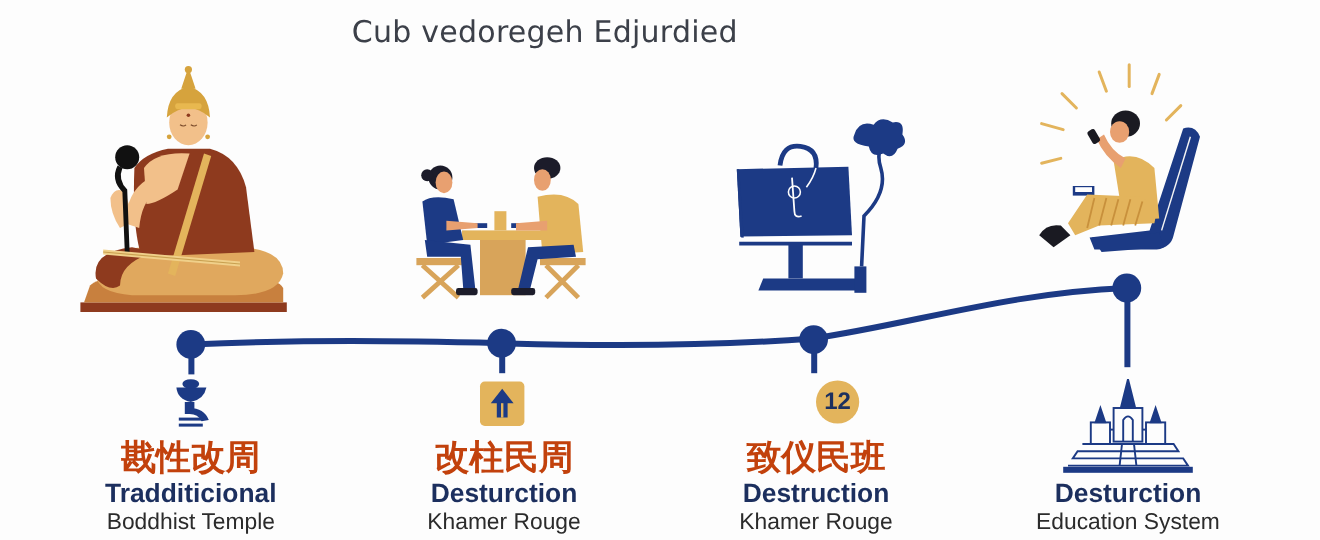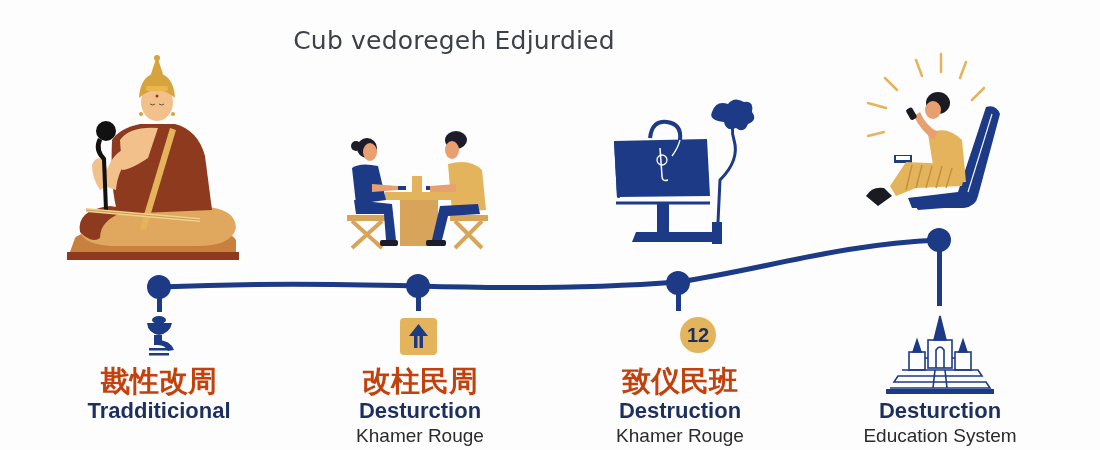--- a/index.html
+++ b/index.html
@@ -3,21 +3,21 @@
   <meta charset="utf-8">
   <style>
     html, body { margin: 0; padding: 0; }
     body {
       width: 1100px; height: 450px; overflow: hidden;
       background: #fdfdfd;
       font-family: "DejaVu Sans", sans-serif;
       position: relative;
     }
     .title {
-      position: absolute; left: 0; width: 908px; top: 26px;
+      position: absolute; left: 0; width: 908px; top: 12px;
       text-align: center; font-size: 25px; color: #3c4049;
       font-family: "DejaVu Sans", sans-serif; letter-spacing: 0.2px;
     }
     svg.canvas { position: absolute; left: 0; top: 0; }
     .label {
       position: absolute; text-align: center; width: 240px;
     }
     .label .cjk {
       font-size: 29px; font-weight: bold; color: #c2410c; line-height: 34px;
       font-family: "DejaVu Sans", sans-serif;
@@ -216,20 +216,21 @@
     </g>
     <path d="M866,196 Q872,186 884,188 L892,196 L878,206 Z" fill="#1a1a22"></path>
   </g>
 </svg>
 
 <div class="badge-num" style="left:660px; top:317px;margin-left:20px;">12</div>
 
 <div class="label" style="left:39px; top:364px;">
   <div class="cjk">戡性改周</div>
   <div class="bold">Tradditicional</div>
+  <div class="sub">Boddhist Temple</div>
 </div>
 
 <div class="label" style="left:300px; top:364px;">
   <div class="cjk">改柱民周</div>
   <div class="bold">Desturction</div>
   <div class="sub">Khamer Rouge</div>
 </div>
 
 <div class="label" style="left:560px; top:364px;">
   <div class="cjk">致仪民班</div>

